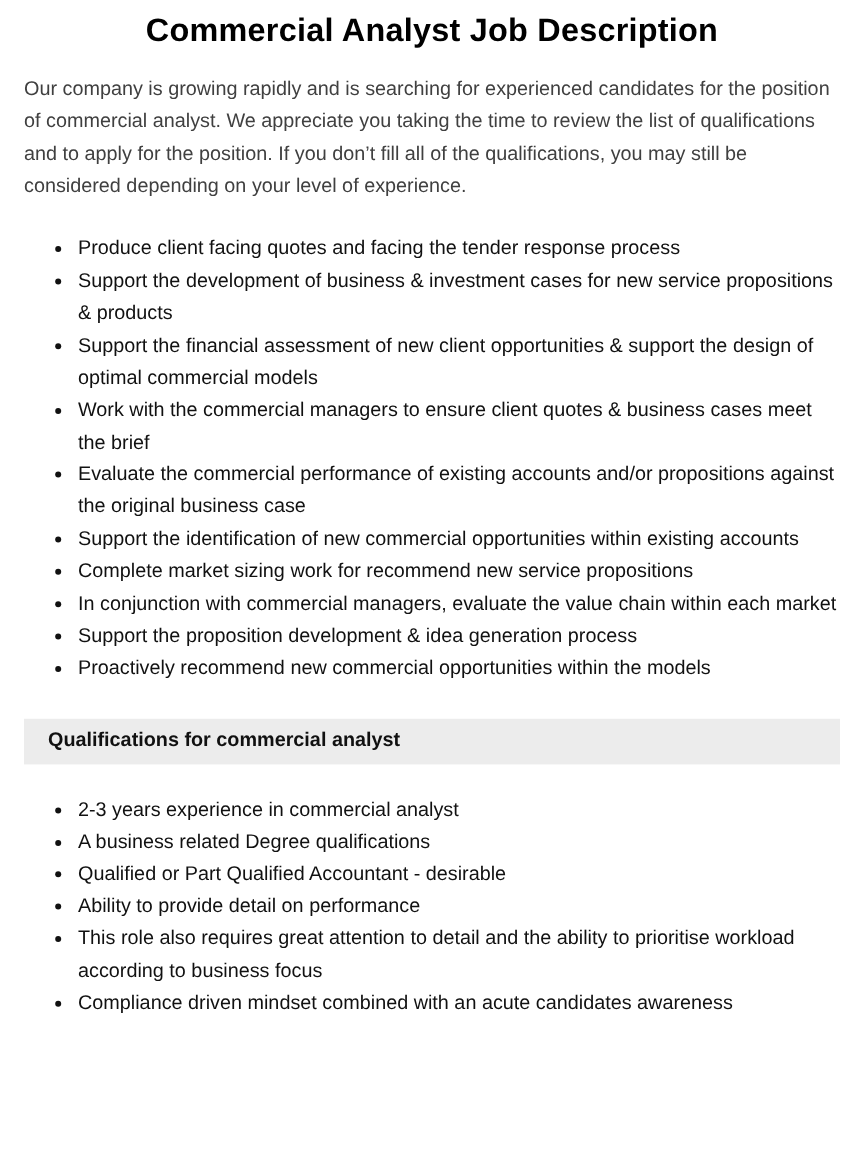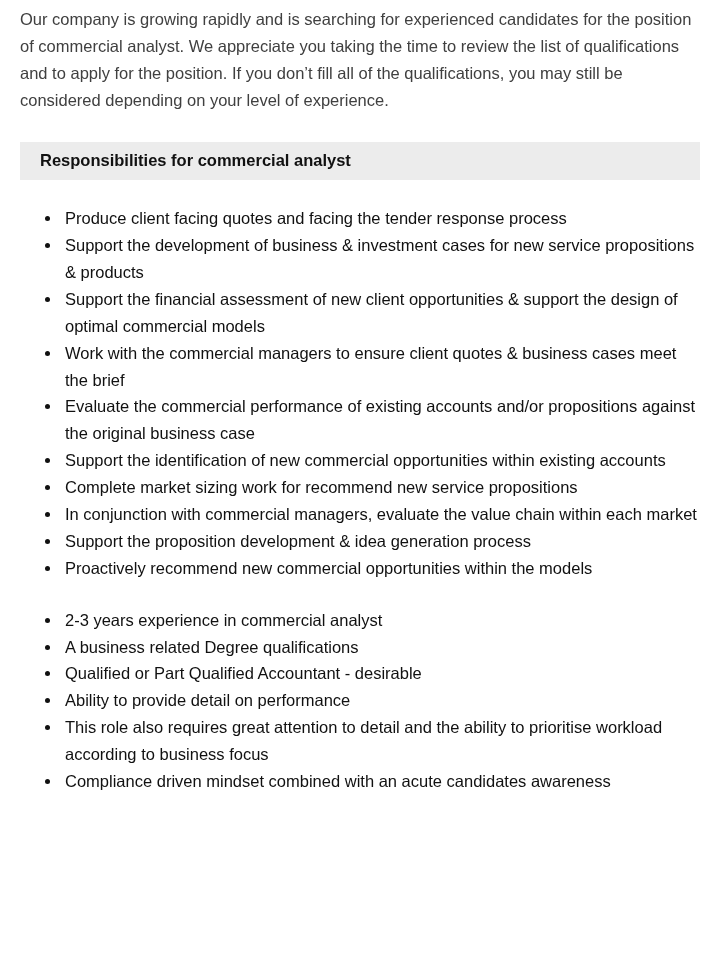--- a/index.html
+++ b/index.html
@@ -47,38 +47,39 @@
     line-height: 1.63;
     padding-left: 3px;
     color: #111111;
   }
 </style>
 </head>
 <body>
 
 <div class="page">
 
+  <h1 class="doc-title">Commercial Analyst Job Description</h1>
 
   <p class="intro">Our company is growing rapidly and is searching for experienced candidates for the position of commercial analyst. We appreciate you taking the time to review the list of qualifications and to apply for the position. If you don’t fill all of the qualifications, you may still be considered depending on your level of experience.</p>
 
-  <div class="section-header">Responsibilities for commercial analyst</div>
 
   <ul class="bullet-list">
       <li>Produce client facing quotes and facing the tender response process</li>
       <li>Support the development of business &amp; investment cases for new service propositions &amp; products</li>
       <li>Support the financial assessment of new client opportunities &amp; support the design of optimal commercial models</li>
       <li>Work with the commercial managers to ensure client quotes &amp; business cases meet the brief</li>
       <li>Evaluate the commercial performance of existing accounts and/or propositions against the original business case</li>
       <li>Support the identification of new commercial opportunities within existing accounts</li>
       <li>Complete market sizing work for recommend new service propositions</li>
       <li>In conjunction with commercial managers, evaluate the value chain within each market</li>
       <li>Support the proposition development &amp; idea generation process</li>
       <li>Proactively recommend new commercial opportunities within the models</li>
     </ul>
 
+  <div class="section-header">Qualifications for commercial analyst</div>
 
   <ul class="bullet-list">
       <li>2-3 years experience in commercial analyst</li>
       <li>A business related Degree qualifications</li>
       <li>Qualified or Part Qualified Accountant - desirable</li>
       <li>Ability to provide detail on performance</li>
       <li>This role also requires great attention to detail and the ability to prioritise workload according to business focus</li>
       <li>Compliance driven mindset combined with an acute candidates awareness</li>
     </ul>
 

